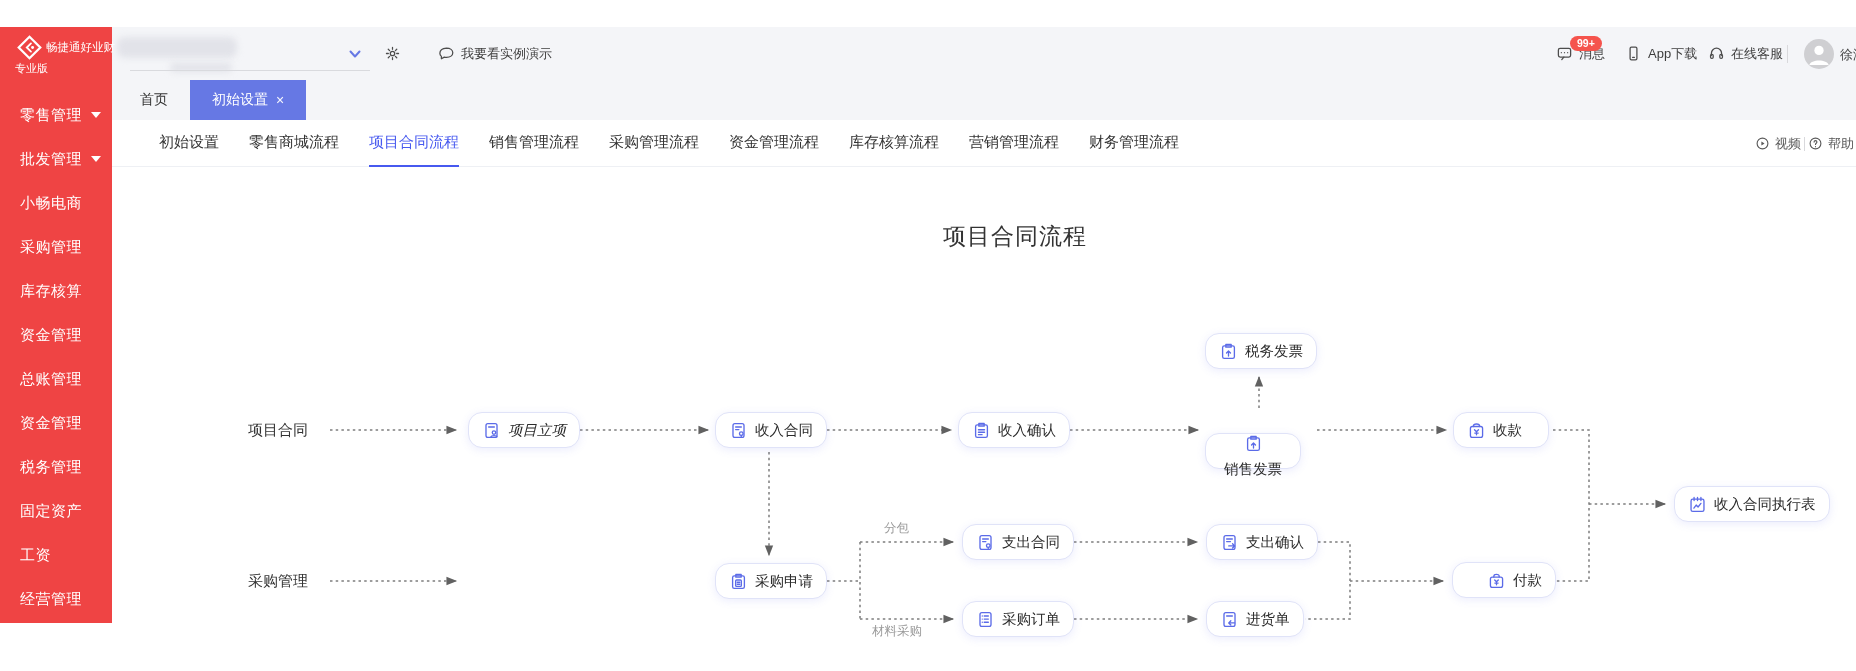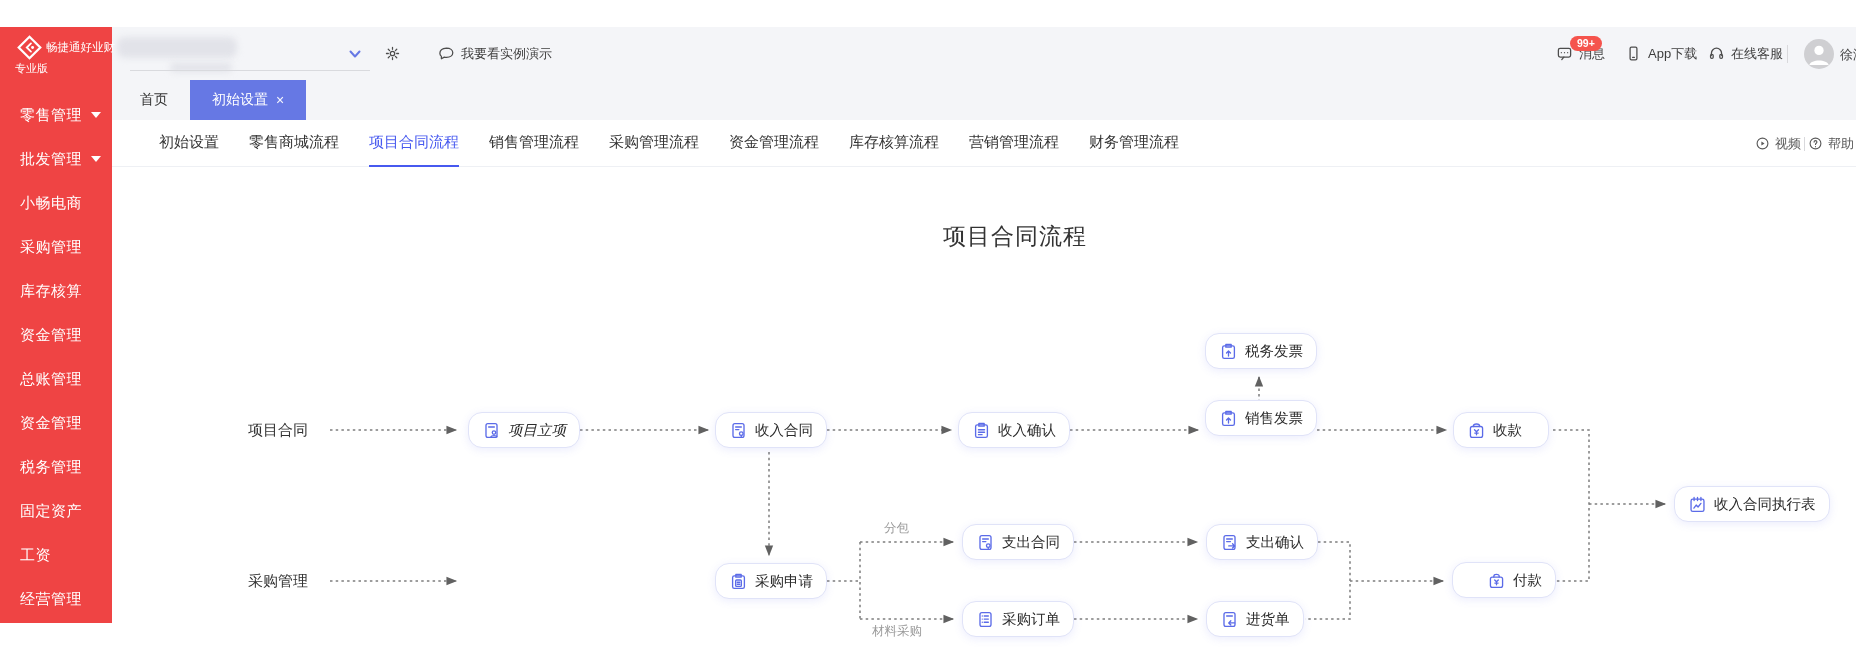--- a/index.html
+++ b/index.html
@@ -278,21 +278,21 @@
         <span>收入合同</span>
       </div>
       <div class="flow-node" style="left: 958px; top: 412px;">
         <svg class="node-icon" viewBox="0 0 20 20">
           <rect x="3.8" y="4" width="12.4" height="13.2" rx="1.8"></rect>
           <path d="M7.2 2.6h5.6v2.8H7.2z"></path>
           <path d="M6.8 9.2h6.4M6.8 11.8h6.4M6.8 14.4h3.8"></path>
         </svg>
         <span>收入确认</span>
       </div>
-      <div class="flow-node" style="left: 1205px; top: 400px;">
+      <div class="flow-node" style="left: 1205px; top: 433px; flex-direction: column;">
         <svg class="node-icon" viewBox="0 0 20 20">
           <rect x="3.8" y="4" width="12.4" height="13.2" rx="1.8"></rect>
           <path d="M7.2 2.6h5.6v2.8H7.2z"></path>
           <path d="M10 14.8V9.4M7.9 11.5L10 9.4l2.1 2.1"></path>
         </svg>
         <span>销售发票</span>
       </div>
       <div class="flow-node" style="left: 1453px; top: 412px;">
         <svg class="node-icon" viewBox="0 0 20 20">
           <rect x="3.6" y="5.8" width="12.8" height="11.4" rx="2"></rect>

